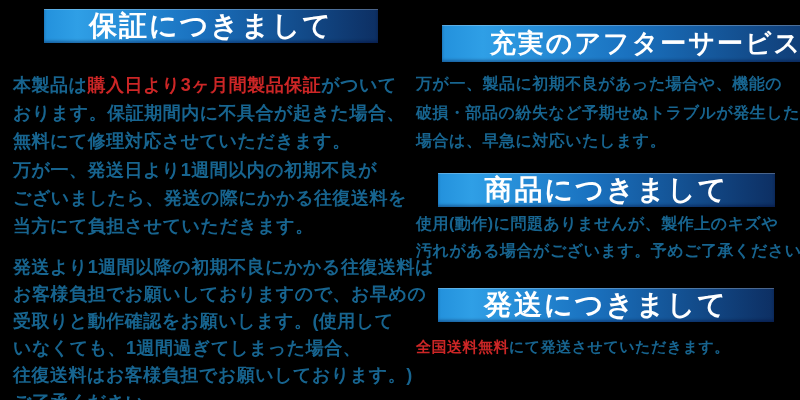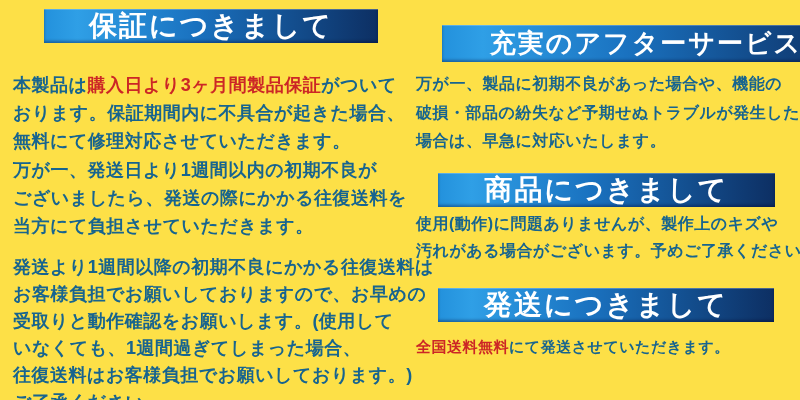--- a/index.html
+++ b/index.html
@@ -4,21 +4,21 @@
 <style>
   html, body {
     margin: 0;
     padding: 0;
     background: #ffffff;
   }
   .stage {
     position: relative;
     width: 800px;
     height: 400px;
-    background: #fde047;
+    background: #000000;
     overflow: hidden;
     font-family: "Liberation Sans", "DejaVu Sans", sans-serif;
     font-weight: bold;
   }
   .banner {
     position: absolute;
     background: linear-gradient(90deg, #2391dc 0%, #2f9fe6 10%, #1a72c0 45%, #0d2f63 100%);
     color: #ffffff;
     text-align: center;
     letter-spacing: 2px;

